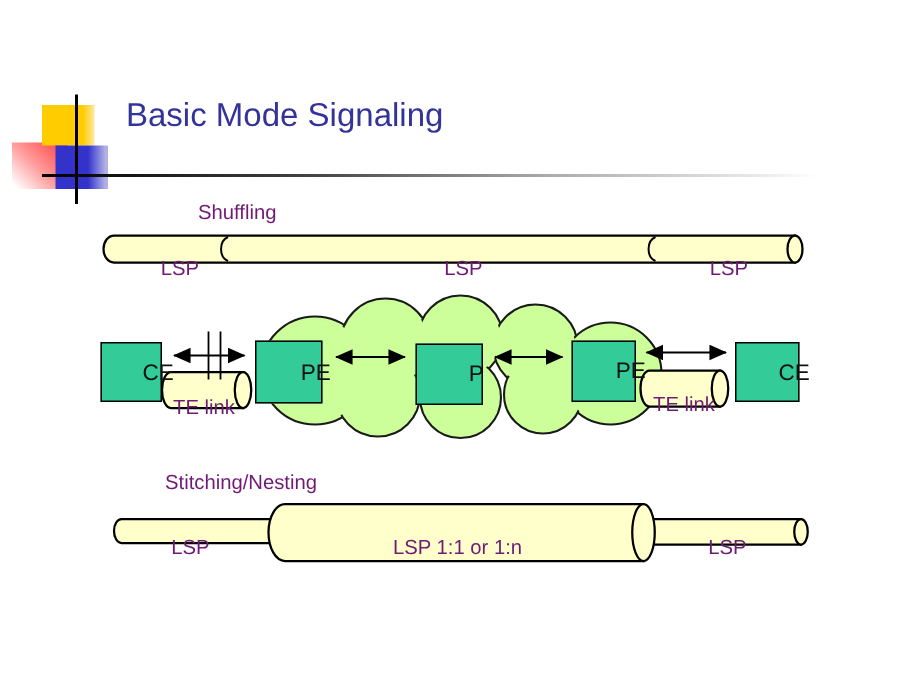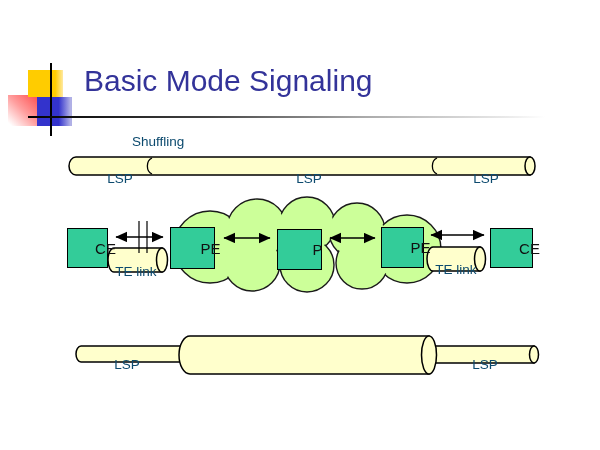--- a/index.html
+++ b/index.html
@@ -13,23 +13,23 @@
                 background:linear-gradient(225deg,#ff4343 5%,#ff9f9f 55%,#ffffff 95%); }
   .deco-yellow{ left:28px; top:70px; width:35px; height:27px;
                 background:linear-gradient(to right,#ffcc00 78%,#ffe9a3); }
   .deco-blue  { left:37px; top:97px; width:35px; height:29px;
                 background:linear-gradient(to right,#3333cc 62%,#b0b0e6 95%); }
   .deco-vline { left:50px; top:63px; width:2px; height:73px; background:#000; }
   .title-rule { position:absolute; left:28px; top:116px; width:517px; height:2px;
                 background:linear-gradient(to right,#000 0%,#444 35%,#aaa 65%,#e8e8e8 92%,rgba(255,255,255,0)); }
   .title {
     position:absolute; left:84px; top:64px; margin:0;
-    font-size:30px; font-weight:400; color:#333399; letter-spacing:0px; white-space:nowrap;
+    font-size:22px; font-weight:400; color:#333399; letter-spacing:0px; white-space:nowrap;
   }
-  .lbl { position:absolute; font-size:13.5px; color:#0c4a6e; white-space:nowrap; }
+  .lbl { position:absolute; font-size:13.5px; color:#701a75; white-space:nowrap; }
   .lbl.ctr { text-align:center;margin-top:12px; }
   .node {
     position:absolute; background:#33CC99; border:1.5px solid #000;
     display:flex; align-items:center; justify-content:center;
     font-size:15px; color:#111; box-sizing:border-box;padding-left:36px;
   }
   .footer { position:absolute; left:40px; top:420px; width:520px;
             text-align:center; font-size:12px; color:#000; }
   svg.diagram { position:absolute; left:0; top:0; }
   .tube   { fill:#FFFFCC; stroke:#000; stroke-width:1.5; }
@@ -120,31 +120,33 @@
       <path class="tube" d="M 428,346 H 534 V 363 H 428 Z"></path>
       <ellipse class="tube" cx="534" cy="354.5" rx="4.5" ry="8.5"></ellipse>
     </g>
     <g>
       <path class="tube" d="M 190,336 H 429 V 374 H 190 A 11 19 0 0 1 190,336 Z"></path>
       <ellipse class="tube" cx="429" cy="355" rx="7.5" ry="19"></ellipse>
     </g>
   </svg>
 
   <span class="lbl" style="left:132px; top:134px;">Shuffling</span>
+  <span class="lbl" style="left:110px; top:314px;">Stitching/Nesting</span>
 
   <span class="lbl ctr" style="left:95px;  top:159px; width:50px;">LSP</span>
   <span class="lbl ctr" style="left:284px; top:159px; width:50px;">LSP</span>
   <span class="lbl ctr" style="left:461px; top:159px; width:50px;">LSP</span>
 
   <div class="node" style="left:67px;  top:228px; width:41px; height:40px;">CE</div>
   <div class="node" style="left:170px; top:227px; width:45px; height:42px;">PE</div>
   <div class="node" style="left:277px; top:229px; width:45px; height:41px;">P</div>
   <div class="node" style="left:381px; top:227px; width:43px; height:41px;">PE</div>
   <div class="node" style="left:490px; top:228px; width:43px; height:40px;">CE</div>
 
   <span class="lbl ctr" style="left:110px; top:252px; width:52px;">TE link</span>
   <span class="lbl ctr" style="left:430px; top:250px; width:52px;">TE link</span>
 
   <span class="lbl ctr" style="left:102px; top:345px; width:50px;">LSP</span>
+  <span class="lbl ctr" style="left:230px; top:345px; width:150px;">LSP 1:1 or 1:n</span>
   <span class="lbl ctr" style="left:460px; top:345px; width:50px;">LSP</span>
 
 
 </div>
 
 </body></html>

